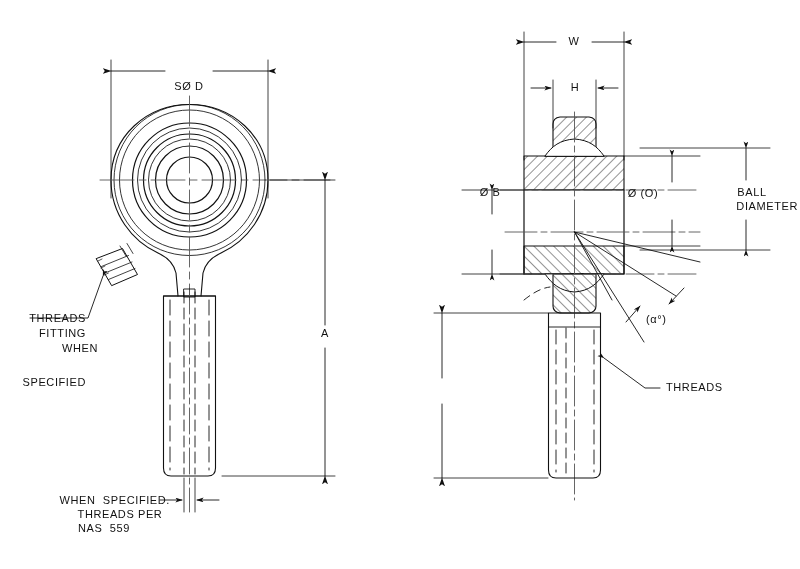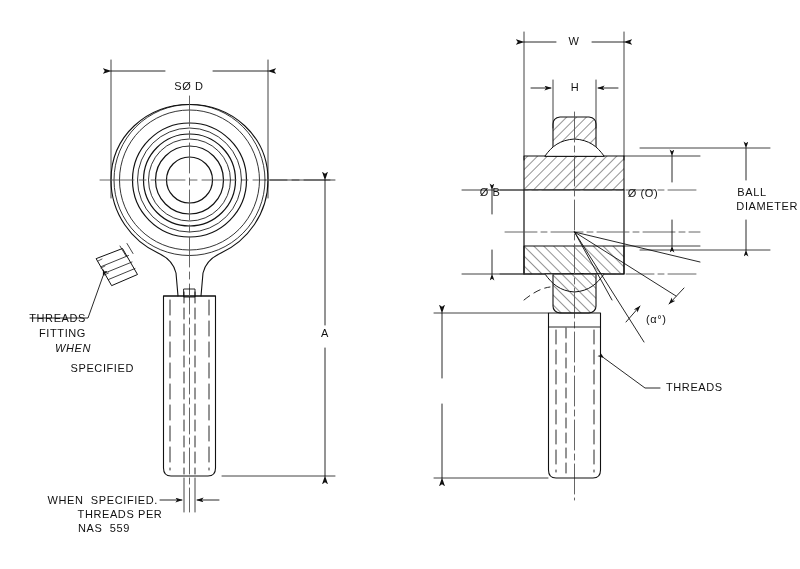--- a/index.html
+++ b/index.html
@@ -218,24 +218,24 @@
       </g>
     </g>
   </g>
 </svg>
 
 <div class="lbl ctr" style="left:154px;top:80px;width:70px;">SØ D</div>
 <div class="lbl ctr" style="left:310px;top:327px;width:30px;">A</div>
 
 <div class="lbl right" style="left:0px;top:312px;width:86px;">THREADS</div>
 <div class="lbl right" style="left:0px;top:327px;width:86px;text-align:right;">FITTING</div>
-<div class="lbl right" style="left:5px;top:342px;width:86px;font-style:italic;">WHEN</div>
-<div class="lbl right" style="left:0px;top:362px;width:86px;padding-left:48px;">SPECIFIED</div>
-
-<div class="lbl right" style="left:0px;top:494px;width:158px;">WHEN  SPECIFIED.</div>
+<div class="lbl right" style="left:12px;top:342px;width:86px;">WHEN</div>
+<div class="lbl right" style="left:0px;top:376px;width:86px;">SPECIFIED</div>
+
+<div class="lbl right" style="left:12px;top:494px;width:158px;">WHEN  SPECIFIED.</div>
 <div class="lbl ctr" style="left:40px;top:508px;width:160px;">THREADS PER</div>
 <div class="lbl ctr" style="left:24px;top:522px;width:160px;">NAS  559</div>
 
 <div class="lbl ctr" style="left:554px;top:35px;width:40px;">W</div>
 <div class="lbl ctr" style="left:555px;top:81px;width:40px;">H</div>
 <div class="lbl ctr" style="left:462px;top:186px;width:56px;">Ø B</div>
 <div class="lbl ctr" style="left:608px;top:187px;width:70px;">Ø (O)</div>
 <div class="lbl ctr" style="left:712px;top:186px;width:80px;">BALL</div>
 <div class="lbl ctr" style="left:708px;top:200px;width:90px;text-align:right;">DIAMETER</div>
 <div class="lbl" style="left:646px;top:313px;">(α°)</div>

